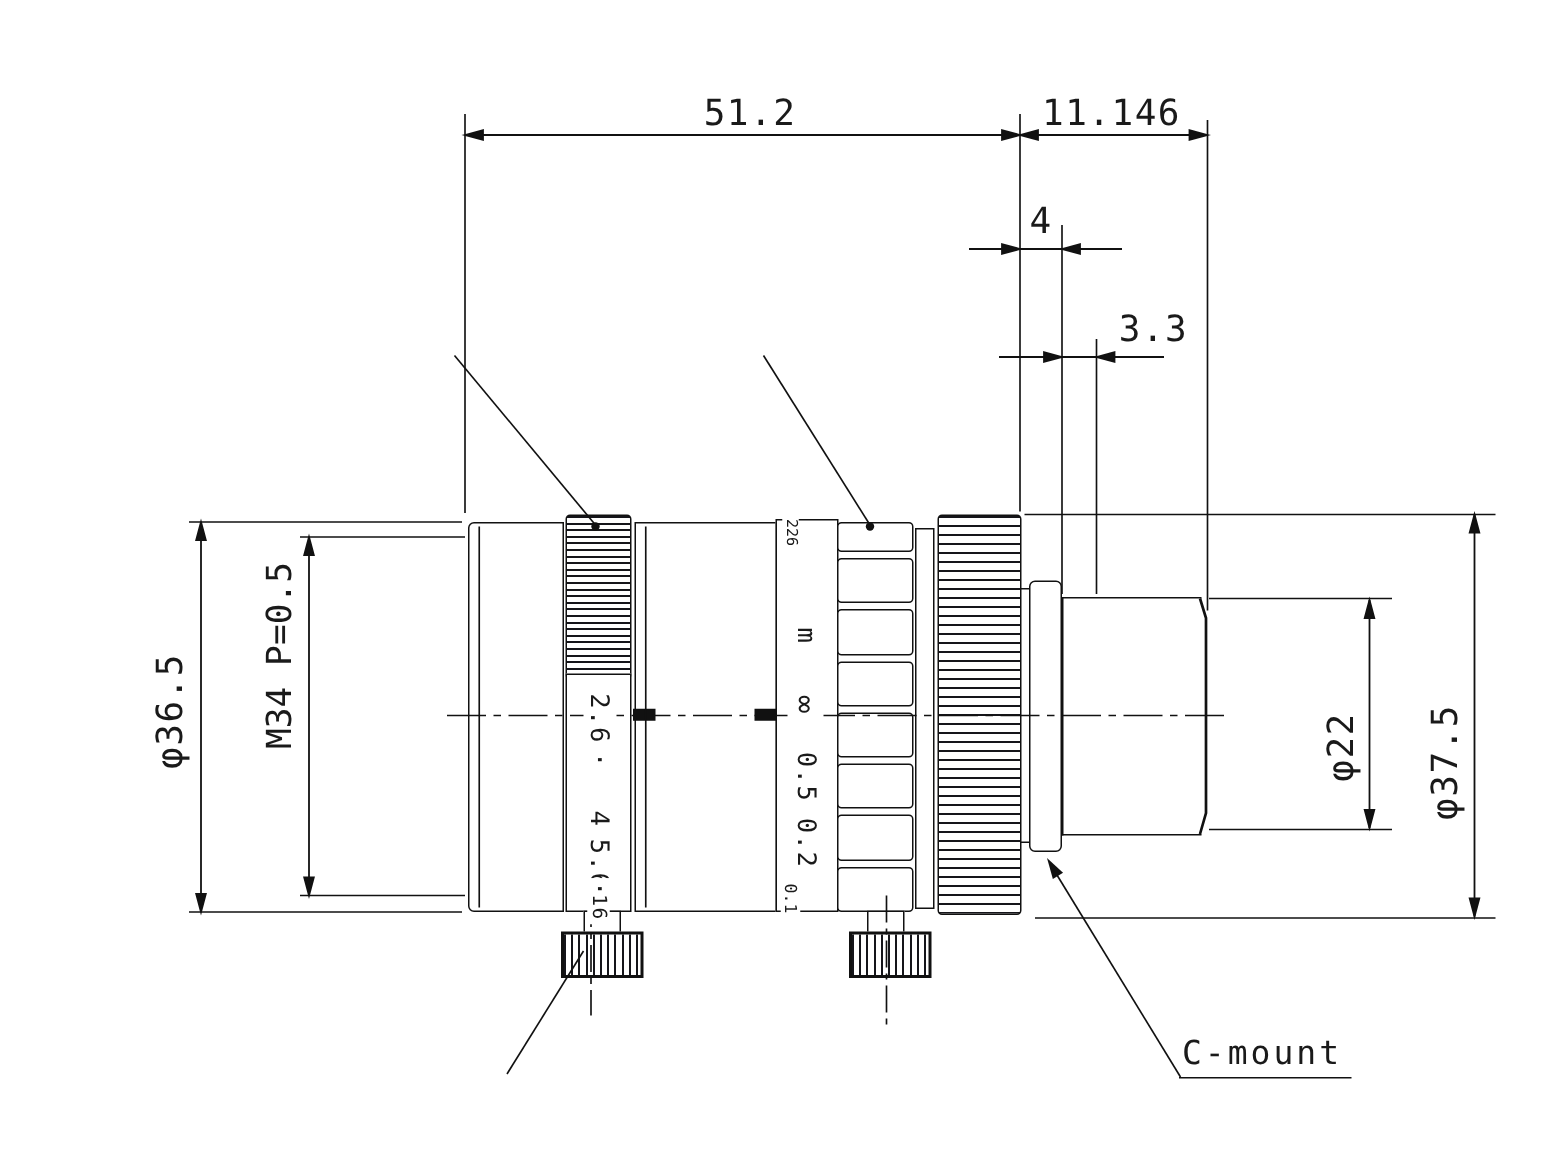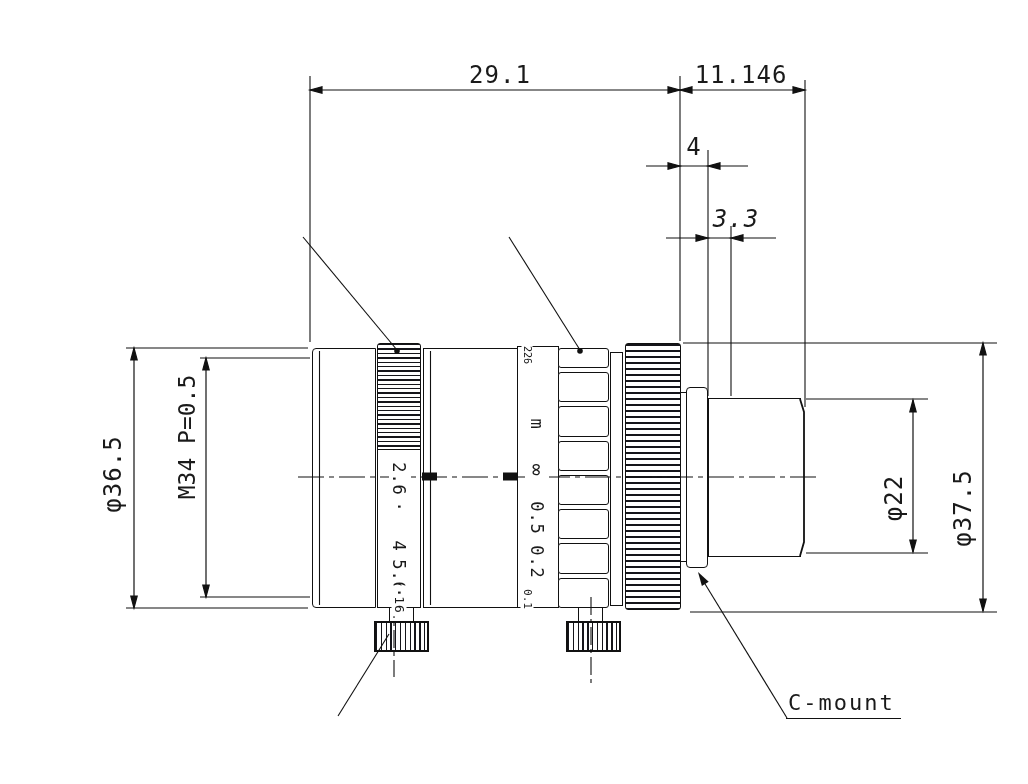--- a/index.html
+++ b/index.html
@@ -132,24 +132,24 @@
       <line x1="303" y1="237" x2="397" y2="350" stroke-width="1.1"></line>
       <circle cx="397" cy="351" r="2.8" stroke="none"></circle>
       <line x1="509" y1="237" x2="580" y2="350" stroke-width="1.1"></line>
       <circle cx="580" cy="351" r="2.8" stroke="none"></circle>
       <line x1="338" y1="716" x2="389" y2="634" stroke-width="1.1"></line>
       <line x1="787" y1="718" x2="702" y2="579" stroke-width="1.1"></line>
       <polygon points="698,572 701.9,586 708.7,581.8" stroke="none"></polygon>
     </g>
   </svg>
 
-  <div class="txt ctext dim" style="left:500px;top:75px;">29.1</div>
+  <div class="txt ctext dim" style="left:500px;top:75px;">51.2</div>
   <div class="txt ctext dim" style="left:741px;top:75px;">11.146</div>
   <div class="txt ctext dim" style="left:694px;top:147px;">4</div>
-  <div class="txt ctext dim" style="left:736px;top:219px;font-style:italic;">3.3</div>
+  <div class="txt ctext dim" style="left:769px;top:219px;">3.3</div>
 
   <div class="txt rot-ccw dim" style="left:113px;top:474px;">φ36.5</div>
   <div class="txt rot-ccw dim-sm" style="left:187px;top:437px;">M34 P=0.5</div>
   <div class="txt rot-ccw dim" style="left:894px;top:498px;">φ22</div>
   <div class="txt rot-ccw dim" style="left:963px;top:508px;">φ37.5</div>
 
   <div class="txt callout" style="left:786px;top:690px;">C-mount</div>
 
   <div class="txt rot-cw scale-t" style="left:399px;top:479px;">2.6</div>
   <div class="txt rot-cw scale-t" style="left:399px;top:507px;">·</div>

